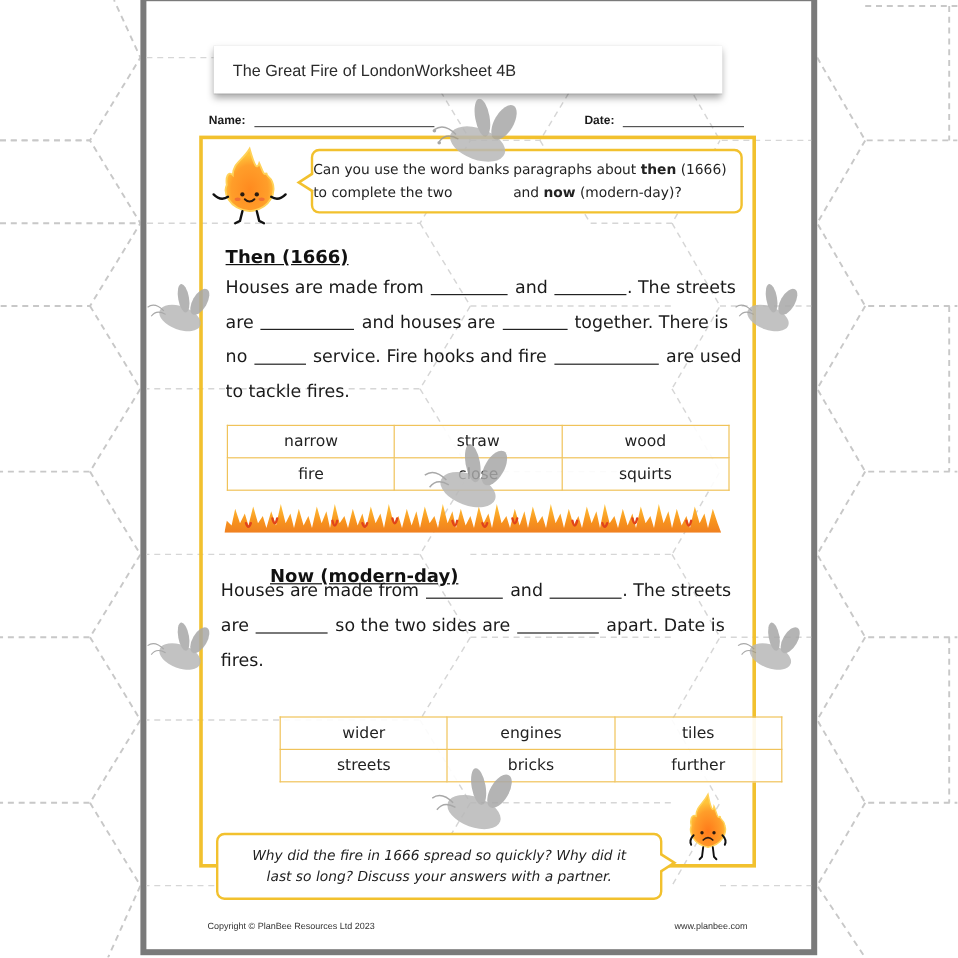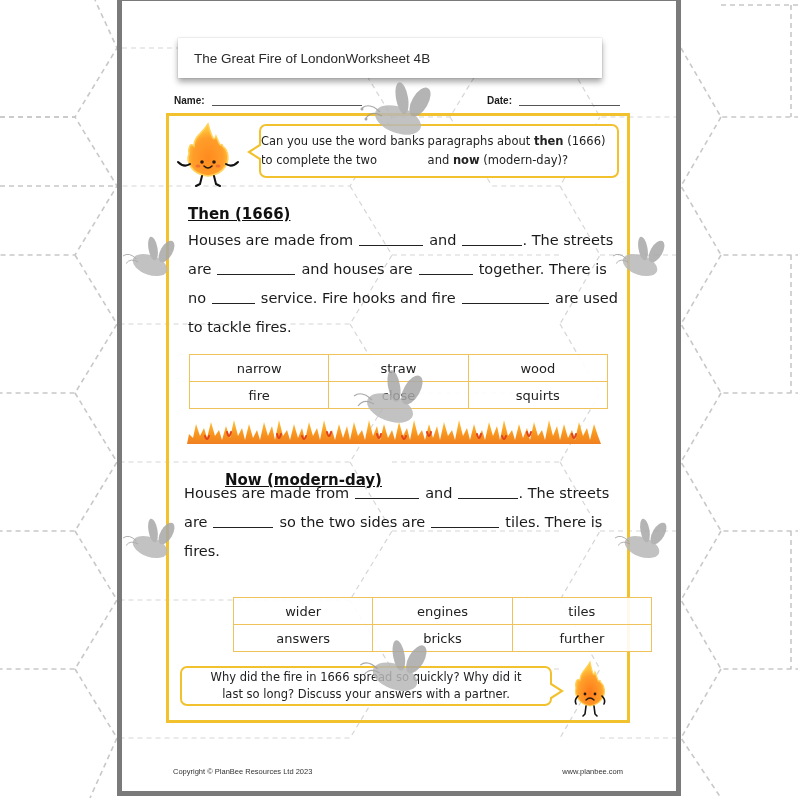--- a/index.html
+++ b/index.html
@@ -48,24 +48,24 @@
       border-top: 9px solid transparent; border-bottom: 9px solid transparent;
       border-right: 14px solid #f2c12e;
     }
     .speech-top .tail-inner {
       position: absolute; left: -10px; top: 19px; width: 0; height: 0;
       border-top: 7px solid transparent; border-bottom: 7px solid transparent;
       border-right: 11px solid #fff;
     }
 
     .speech-bottom {
-      position: absolute; left: 180px; top: 666px; width: 372px; height: 40px;
+      position: absolute; left: 180px; top: 694px; width: 372px; height: 56px;
       border: 2px solid #f2c12e; border-radius: 7px; background: #fff;
       z-index: 3; display: flex; flex-direction: column; align-items: center; justify-content: center;
-      font-family: "DejaVu Sans", sans-serif; font-size: 11.5px; line-height: 17px; color: #222;
+      font-family: "DejaVu Sans", sans-serif; font-size: 11.5px; line-height: 17px; color: #222; font-style: italic;
     }
     .speech-bottom .tail {
       position: absolute; right: -14px; top: 14px; width: 0; height: 0;
       border-top: 9px solid transparent; border-bottom: 9px solid transparent;
       border-left: 14px solid #f2c12e;
     }
     .speech-bottom .tail-inner {
       position: absolute; right: -10px; top: 16px; width: 0; height: 0;
       border-top: 7px solid transparent; border-bottom: 7px solid transparent;
       border-left: 11px solid #fff;
@@ -317,36 +317,36 @@
     <span class="blank" style="width:64px"></span>
     <span>and</span>
     <span class="blank" style="width:60px;margin-right:0"></span>
     <span>. The streets</span>
   </div>
   <div class="line">
     <span>are</span>
     <span class="blank" style="width:60px"></span>
     <span>so the two sides are</span>
     <span class="blank" style="width:68px"></span>
-    <span>tiles. There is</span>
+    <span>apart. Date is</span>
   </div>
   <div class="line">
     <span>fires.</span>
   </div>
 </div>
 
 <table class="word-bank bank-now">
   <tbody>
       <tr>
     <td>wider</td>
     <td>engines</td>
     <td>tiles</td>
   </tr>
   <tr>
-    <td>answers</td>
+    <td>streets</td>
     <td>bricks</td>
     <td>further</td>
   </tr>
 </tbody>
   </table>
 
 <div class="speech-bottom">
   <span class="tail"></span>
   <span class="tail-inner"></span>
   <div>Why did the fire in 1666 spread so quickly? Why did it</div>

